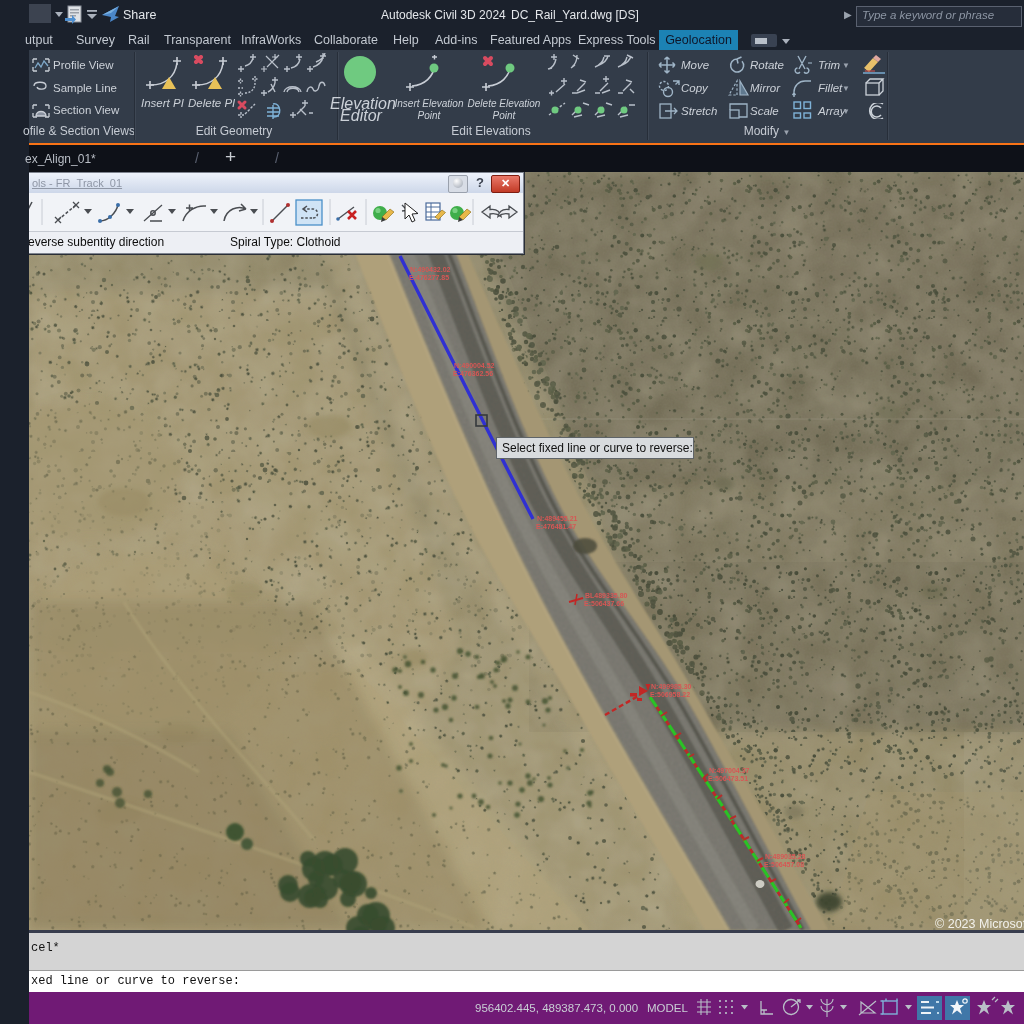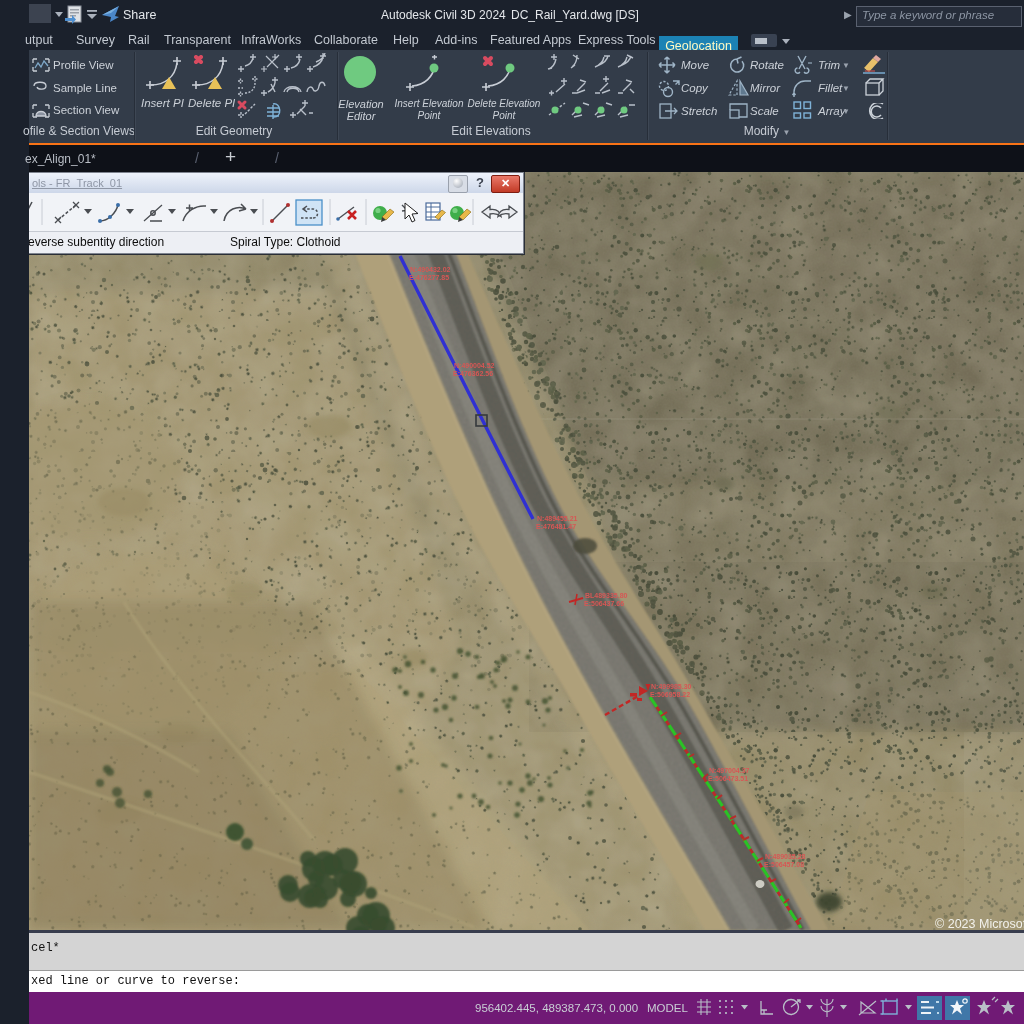--- a/index.html
+++ b/index.html
@@ -8,21 +8,21 @@
   #stage{position:relative;width:1024px;height:788px;margin-left:29px;}
   
   #titlebar{position:absolute;top:0;left:0;width:1024px;height:30px;background:#1b212c;color:#cdd2d9;}
   #qatdrop{position:absolute;left:0;top:4px;width:22px;height:19px;background:#3c4350;}
   .tbtext{position:absolute;top:8px;font-size:12.5px;color:#e4e7eb;}
   #searchbox{position:absolute;left:827px;top:6px;width:154px;height:17px;background:#262d3a;border:1px solid #5a6170;
     color:#8d96a4;font-style:italic;font-size:11.5px;padding:1px 5px;line-height:15px;}
   
   #tabrow{position:absolute;top:30px;left:0;width:1024px;height:20px;background:#1b212c;font-size:12.5px;color:#c3c9d1;}
   #tabrow span{position:absolute;top:3px;}
-  #geotab{position:absolute;left:630px;top:6px;width:79px;height:20px;background:#1c82b4;color:#fef9c3;
+  #geotab{position:absolute;left:630px;top:0;width:79px;height:20px;background:#1c82b4;color:#0f172a;
     text-align:center;line-height:20px;font-size:12.5px;}
   
   #ribbon{position:absolute;top:50px;left:0;width:1024px;height:93px;background:#333c49;border-bottom:2px solid #f97316;}
   .rlabel{position:absolute;top:74px;font-size:12px;color:#c6cbd3;text-align:center;}
   .rsep{position:absolute;top:2px;width:1px;height:88px;background:#272e39;border-right:1px solid #3e4754;}
   .rtext{position:absolute;font-size:11.5px;color:#ccd1d8;font-style:italic;}
   .rsmall{position:absolute;font-size:11.5px;color:#ccd1d8;}
   
   #filetabs{position:absolute;top:145px;left:0;width:1024px;height:27px;background:#0e1118;color:#b9bec6;font-size:12px;}
   
@@ -157,21 +157,21 @@
       <circle cx="18" cy="17" r="16" fill="#6fca80"></circle>
       <g stroke="#c9ced6" stroke-width="1.6" fill="none">
         <path d="M64 32 l8 0 M68 28 l0 8 M70 31 c13,-1 21,-9 23,-21"></path>
         <path d="M140 32 l8 0 M144 28 l0 8 M146 31 c13,-1 21,-9 23,-21"></path>
       </g>
       <circle cx="92" cy="13" r="4.5" fill="#6fca80"></circle>
       <circle cx="168" cy="13" r="4.5" fill="#6fca80"></circle>
       <path d="M90 2 l5 0 M92.5 -0.5 l0 5" stroke="#c9ced6" stroke-width="1.4"></path>
       <path d="M143 3 l6 6 m0 -6 l-6 6" stroke="#d84b60" stroke-width="4" stroke-linecap="round"></path>
     </svg>
-    <div class="rtext" style="left:301px;top:48px;width:62px;text-align:center;line-height:12px;font-size:11px;">Elevation<br>Editor</div>
+    <div class="rtext" style="left:301px;top:48px;width:62px;text-align:center;line-height:12px;font-size:16px;">Elevation<br>Editor</div>
     <div class="rtext" style="left:356px;top:48px;width:88px;text-align:center;line-height:12px;font-size:10px;">Insert Elevation<br>Point</div>
     <div class="rtext" style="left:431px;top:48px;width:88px;text-align:center;line-height:12px;font-size:10px;">Delete Elevation<br>Point</div>
 
     <svg class="abs" style="left:518px;top:3px" width="96" height="68" viewBox="0 0 96 68">
       <g stroke="#b9c0ca" stroke-width="1.4" fill="none">
         <path d="M2 16 c4,-2 6,-5 7,-10 M4 4 l6 0 M7 1 l0 6 M1 16 l4 -1"></path>
         <path d="M25 14 c4,-3 5,-7 5,-12 M26 2 l6 4 M24 15 l4 -3"></path>
         <path d="M48 14 c5,-2 8,-5 9,-10 M52 12 c5,-2 8,-5 9,-9 M57 3 l6 0"></path>
         <path d="M71 14 c5,-2 8,-5 9,-10 M75 12 c5,-2 8,-5 9,-9 M80 2 l6 3"></path>
         <path d="M2 40 l5 0 M4.5 37.5 l0 5 M9 39 l9 -8 M14 28 l6 0 M17 25 l0 6"></path>
@@ -1433,20 +1433,21 @@
 <text x="622" y="517">N:499985.30</text>
           <text x="621" y="524.5">E:506958.22</text>
 <text x="680" y="601">N:497004.37</text>
           <text x="679" y="608.5">E:506473.51</text>
 <text x="736" y="687">N:489035.28</text>
           <text x="735" y="694.5">E:506457.08</text>
 </g>
 <rect width="1024" height="758" fill="#6e695c" opacity="0.10"></rect>
 <text x="906" y="756" font-size="12.5" fill="#f2f1ec" font-family="Liberation Sans, sans-serif">© 2023 Microsoft Corpor</text>
 </svg>
+    <div id="tooltip">Select fixed line or curve to reverse:</div>
 
     <div id="ftool">
       <div id="ftitle">
           <span style="position:absolute;left:12px;top:4px;text-decoration:underline;">ols - FR_Track_01</span>
         </div>
       <div id="fball">
           <div style="width:10px;height:10px;border-radius:50%;background:radial-gradient(circle at 35% 30%,#fdfdfd,#9aa2af);margin:2px auto;"></div>
         </div>
       <div id="fhelp">?</div>
       <div id="fclose">✕</div>

